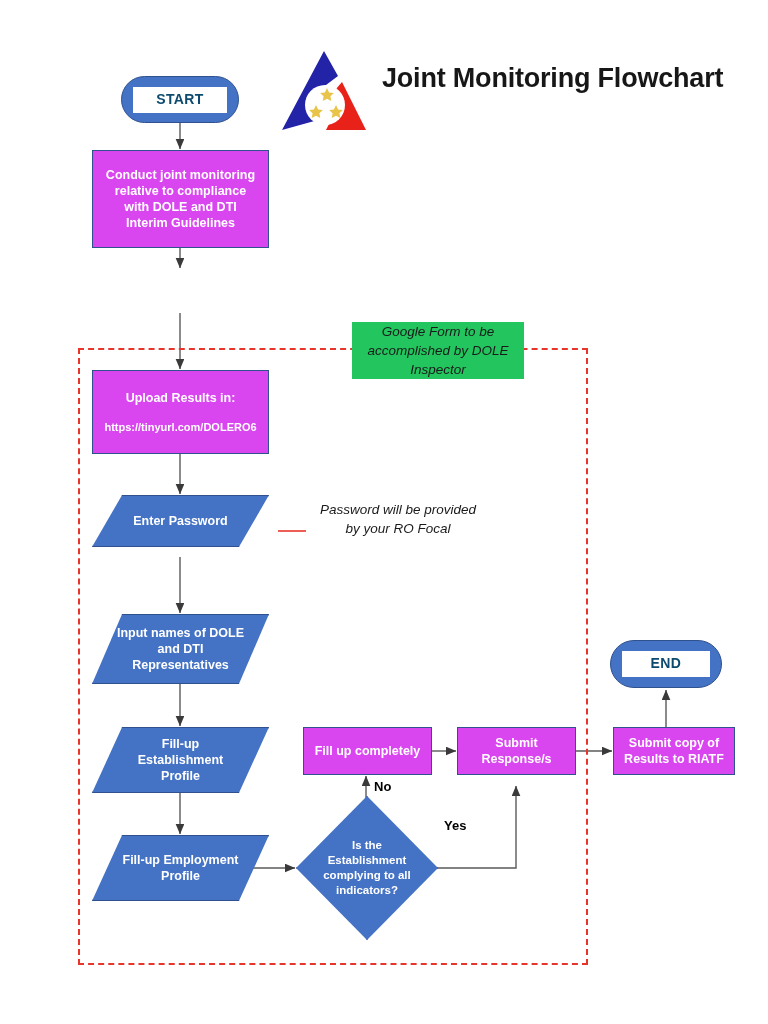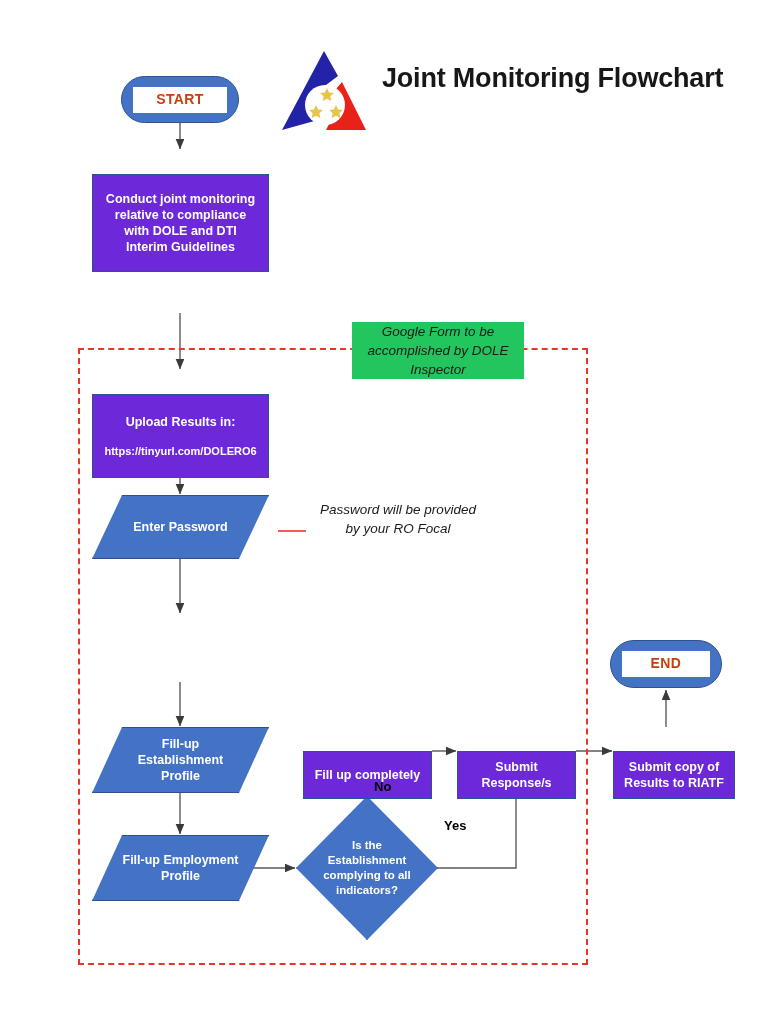--- a/index.html
+++ b/index.html
@@ -44,32 +44,31 @@
     box-sizing: border-box;
     display: flex;
     align-items: center;
     justify-content: center;
     text-align: center;
     color: #ffffff;
     font-weight: bold;
     line-height: 1.28;
   }
   .proc {
-    background: #6d28d9;
-    border: 1px solid #2F528F;
-    margin-top: 24px;
+    background: #d946ef;
+    border: 1px solid #2F528F;
   }
   .terminator {
     background: #4472C4;
     border: 1px solid #2F528F;
     border-radius: 26px;
   }
   .term-inner {
     background: #ffffff;
-    color: #c2410c;
+    color: #0c4a6e;
     font-weight: bold;
     width: calc(100% - 22px);
     height: 26px;
     display: flex;
     align-items: center;
     justify-content: center;
     font-size: 14px;
     letter-spacing: 0.4px;
   }
   .para-wrap {
@@ -220,25 +219,29 @@
   <div class="node proc" style="left:92px; top:150px; width:177px; height:98px; font-size:12.5px; padding:4px 9px;">
     <span>Conduct joint monitoring relative to compliance with DOLE and DTI Interim Guidelines</span>
   </div>
 
 
   <div class="node proc" style="left:92px; top:370px; width:177px; height:84px; flex-direction:column; gap:14px; font-size:12.5px; padding:4px 6px;">
     <span>Upload Results in:</span>
     <span style="font-size:11px;">https://tinyurl.com/DOLERO6</span>
   </div>
 
-  <div class="para-wrap" style="left:92px; top:495px; width:177px; height:64px;">
+  <div class="para-wrap" style="left:92px; top:495px; width:177px; height:52px;">
     <div class="para-shape"></div>
     <div class="para-label" style="font-size:12.5px; white-space:pre-line;">Enter Password</div>
   </div>
 
+  <div class="para-wrap" style="left:92px; top:614px; width:177px; height:70px;">
+    <div class="para-shape"></div>
+    <div class="para-label" style="font-size:12.5px; padding:0 22px;">Input names of DOLE and DTI Representatives</div>
+  </div>
 
   <div class="para-wrap" style="left:92px; top:727px; width:177px; height:66px;">
     <div class="para-shape"></div>
     <div class="para-label" style="font-size:12.5px; padding:0 26px;text-align:center;">Fill-up Establishment Profile</div>
   </div>
 
   <div class="para-wrap" style="left:92px; top:835px; width:177px; height:66px;">
     <div class="para-shape"></div>
     <div class="para-label" style="font-size:12.5px; padding:16px 26px;">Fill-up Employment Profile</div>
   </div>

